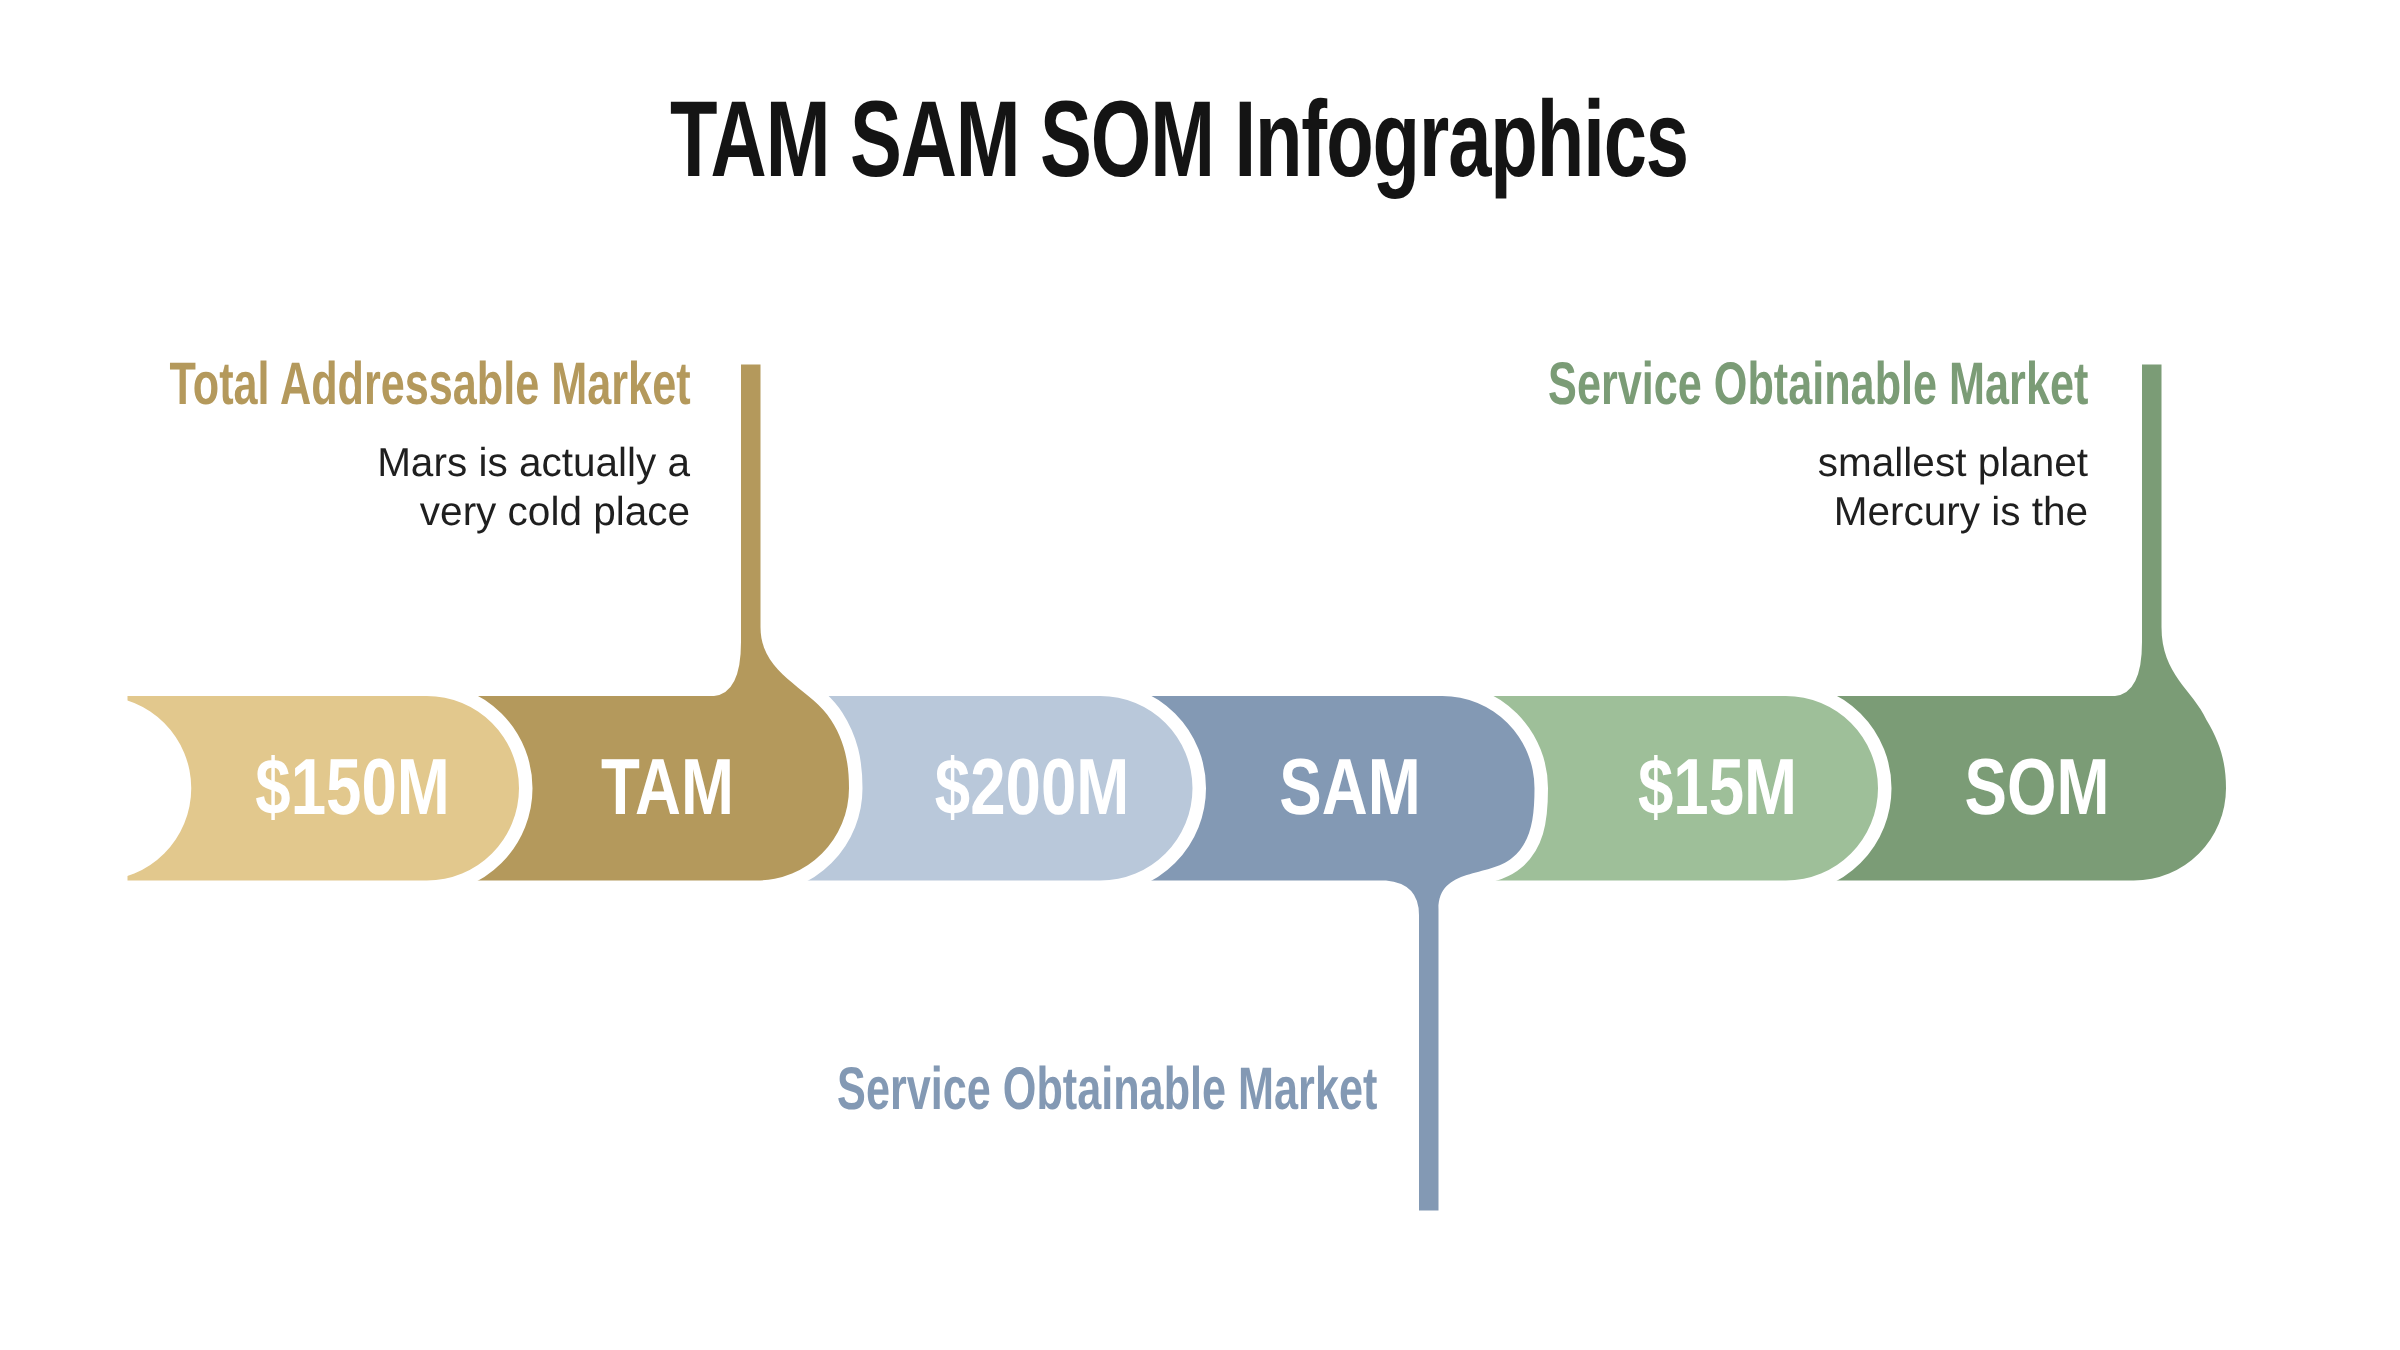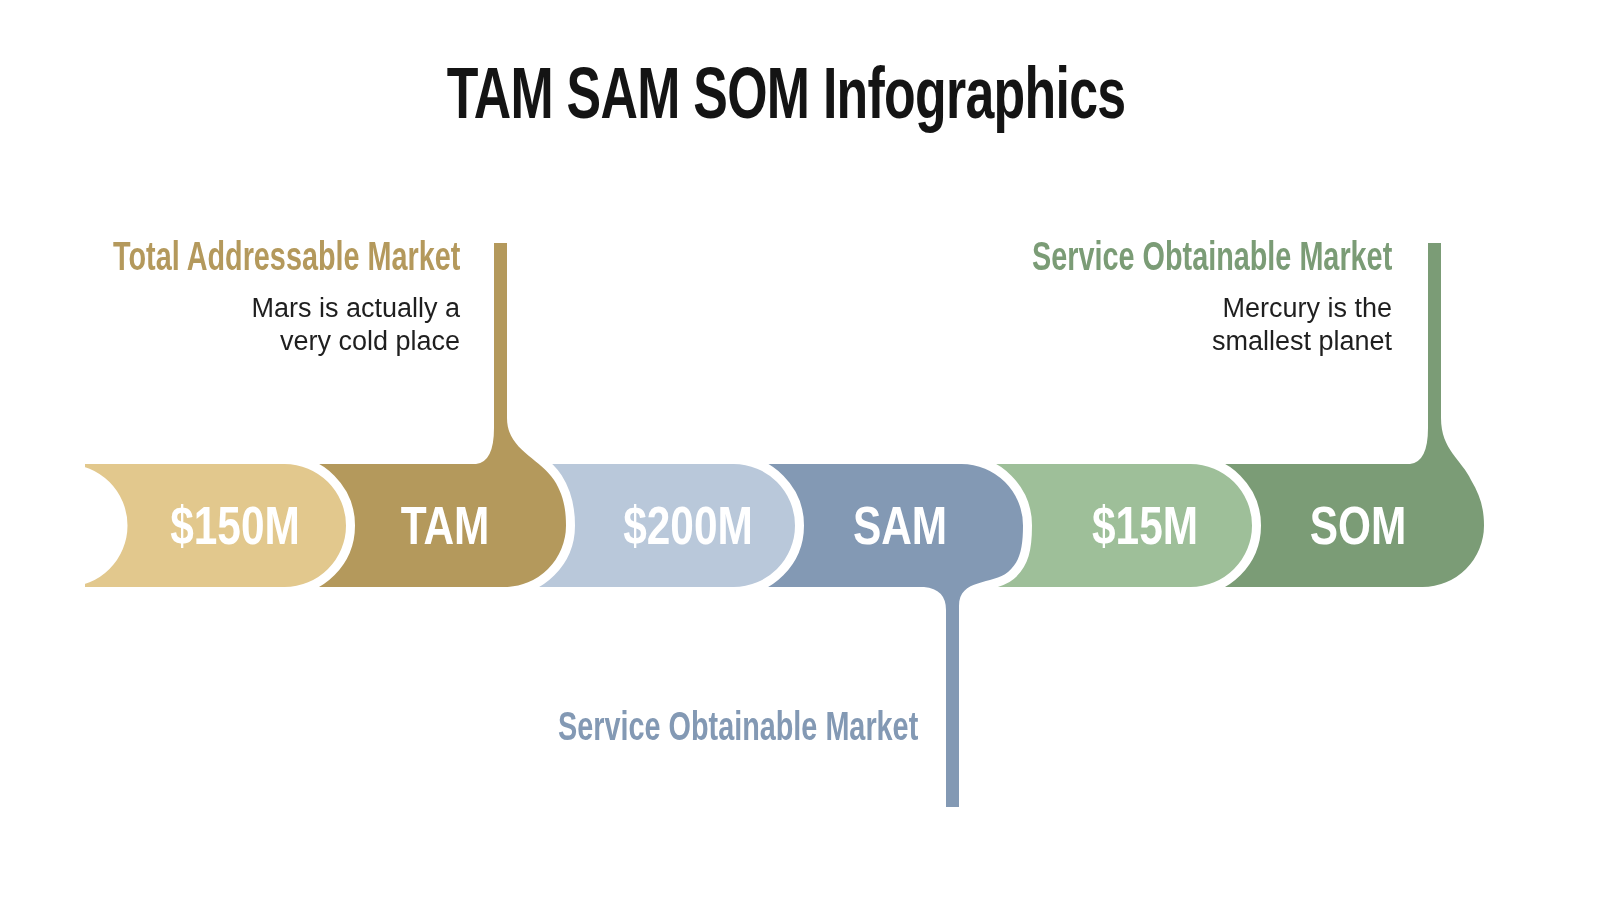--- a/index.html
+++ b/index.html
@@ -74,22 +74,22 @@
     <div class="heading" style="color: rgb(180, 153, 92);">Total Addressable Market</div>
     <div class="body">
       <div>Mars is actually a</div>
       <div>very cold place</div>
     </div>
   </div>
 
   <div class="callout" style="top:236px; right:208px">
     <div class="heading" style="color: rgb(123, 156, 118);">Service Obtainable Market</div>
     <div class="body">
+      <div>smallest planet</div>
       <div>Mercury is the</div>
-      <div>smallest planet</div>
     </div>
   </div>
 
   <div class="callout" style="top:706px; right:682px">
     <div class="heading" style="color: rgb(131, 153, 180);">Service Obtainable Market</div>
   </div>
 
 </div>
 
 </body></html>

